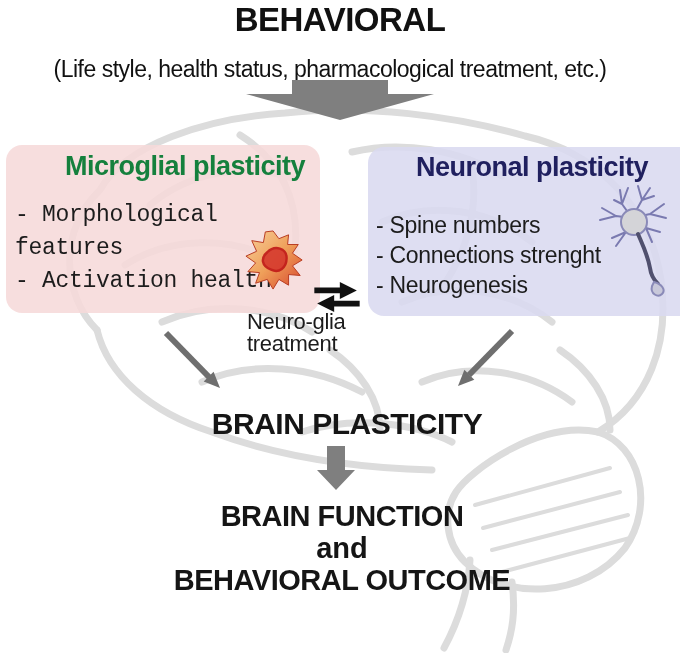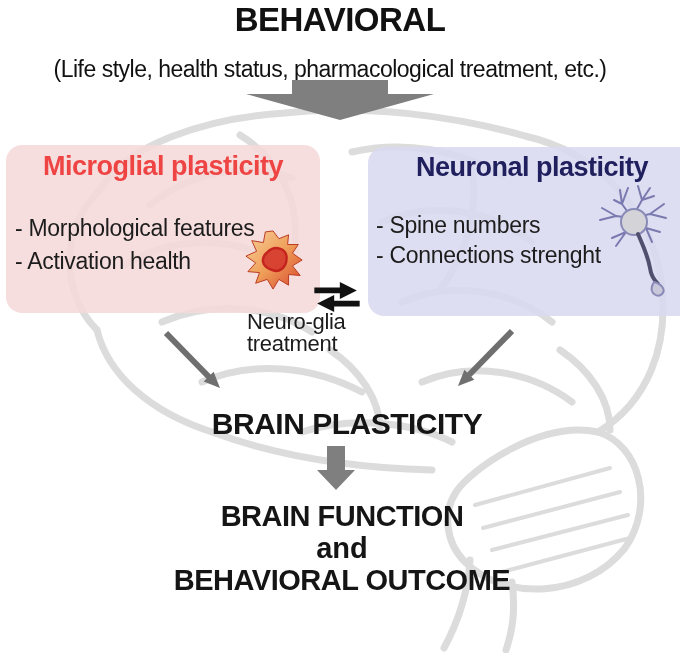--- a/index.html
+++ b/index.html
@@ -31,24 +31,24 @@
     background:rgba(246,217,217,0.88);
   }
   .box-neuronal{
     left:368px;top:147px;width:328px;height:169px;
     background:rgba(218,218,240,0.88);
   }
   .box-title{
     position:absolute;left:0;width:100%;text-align:center;
     font-size:27px;font-weight:bold;letter-spacing:-0.5px;
   }
-  .box-microglial .box-title{top:6px;color:#ef4444;}
+  .box-microglial .box-title{top:6px;color:#15803d;padding-left:22px;}
   .box-neuronal .box-title{top:5px;color:#20205f;}
   .box-list{position:absolute;font-size:23px;color:#1c1c1c;letter-spacing:-0.3px;}
-  .box-microglial .box-list{left:9px;top:67px;line-height:33px;}
+  .box-microglial .box-list{left:9px;top:54px;line-height:33px;font-family:Liberation Mono, monospace;}
   .box-neuronal .box-list{left:8px;top:42px;line-height:30px;margin-top:21px;}
 
   
   .exchange-label{
     left:247px;top:311px;width:168px;text-align:left;
     font-size:22px;line-height:22px;color:#1c1c1c;letter-spacing:-0.3px;
   }
 
   
   .brain-plasticity{
@@ -127,20 +127,21 @@
     </defs>
     <path d="M30 2 L36 10 L46 6 L45 16 L56 16 L50 25 L60 32 L50 38 L58 48 L46 47 L46 58 L36 52 L30 62 L24 52 L12 56 L16 45 L4 44 L12 35 L2 28 L13 23 L8 12 L20 14 L22 3 Z" fill="url(#mg)" stroke="#b83a20" stroke-width="1"></path>
     <path d="M24 24 C32 16 44 20 44 30 C44 40 36 46 28 42 C18 38 17 30 24 24 Z" fill="#d63a2e" stroke="#c01818" stroke-width="2.5" opacity="0.9"></path>
   </svg>
 
   <div class="abs box box-neuronal">
     <div class="box-title">Neuronal plasticity</div>
     <div class="box-list">
       <div>- Spine numbers</div>
       <div>- Connections strenght</div>
+      <div>- Neurogenesis</div>
     </div>
   </div>
 
   <svg class="abs" style="left:592px;top:180px;" width="84" height="120" viewBox="0 0 84 120">
     <g fill="none" stroke="#7a7ab0" stroke-width="2" stroke-linecap="round" stroke-linejoin="round">
       <path d="M40 38 L30 24 L22 20 M30 24 L28 10 M30 24 L36 8"></path>
       <path d="M40 38 L50 20 L46 6 M50 20 L58 8 M50 20 L62 16"></path>
       <path d="M40 38 L24 36 L10 28 M24 36 L8 40"></path>
       <path d="M40 38 L58 34 L72 24 M58 34 L74 38"></path>
       <path d="M40 38 L34 52 L20 58 M34 52 L24 66"></path>

